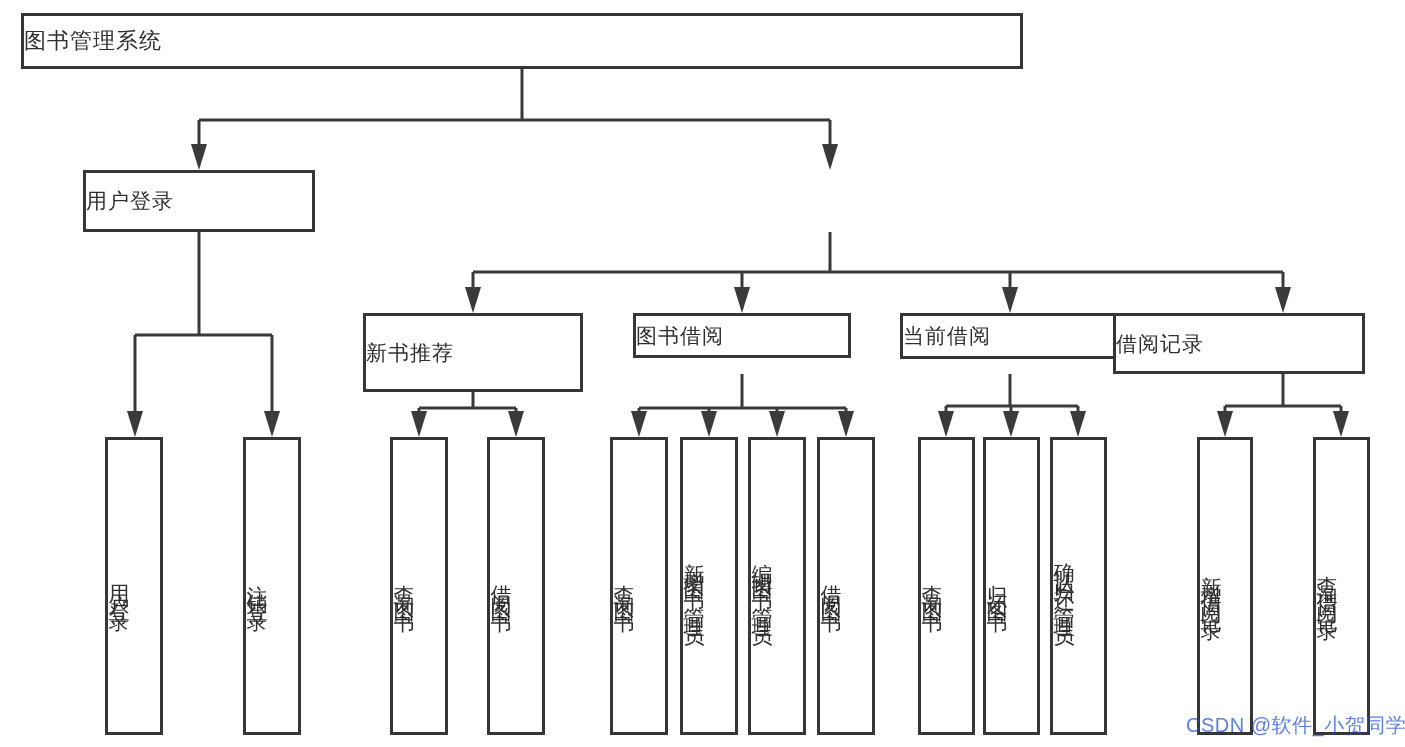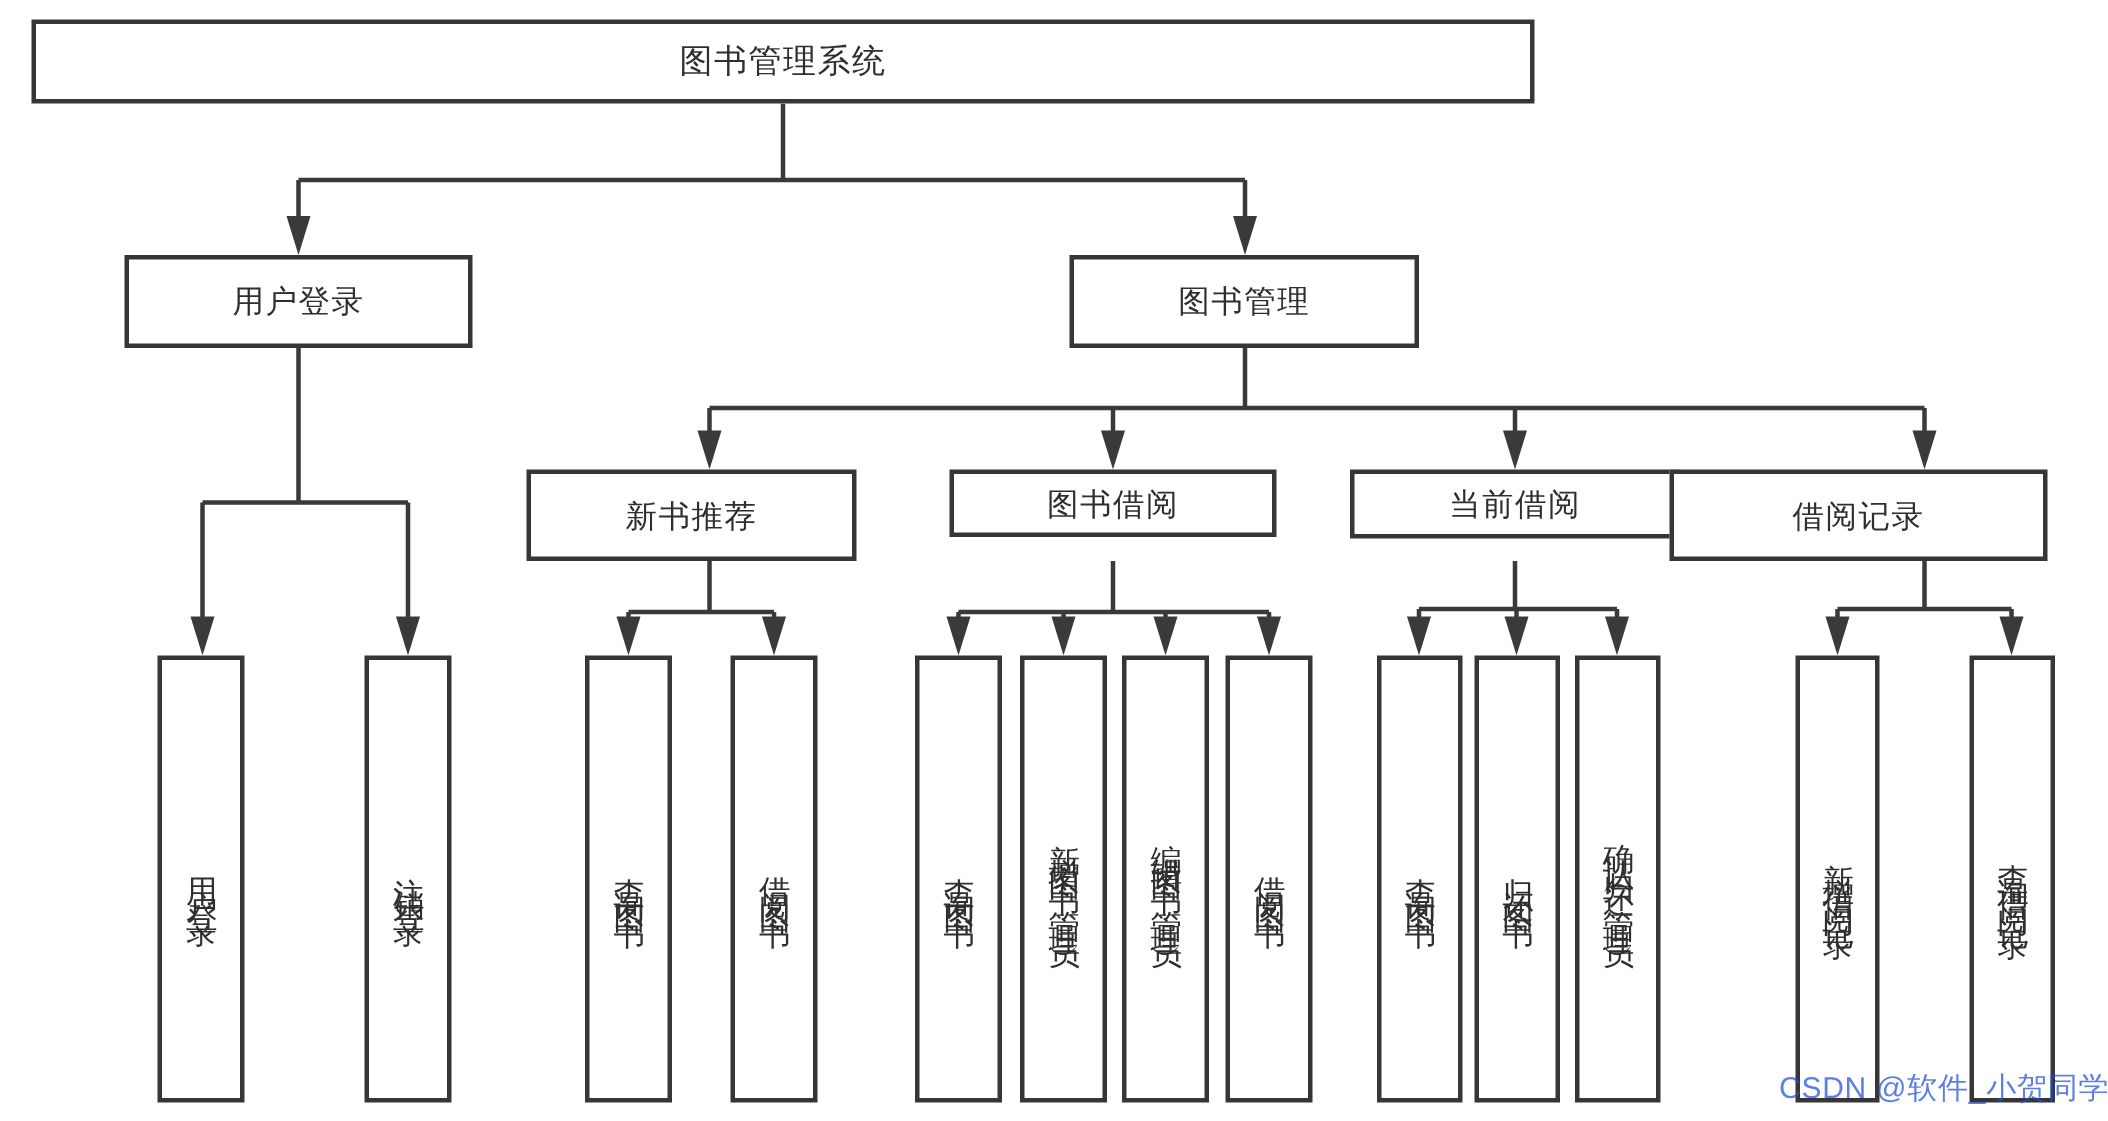--- a/index.html
+++ b/index.html
@@ -13,21 +13,21 @@
     font-family: "Liberation Sans", "DejaVu Sans", sans-serif;
     color: #2f2f2f;
   }
   .connectors { position: absolute; left: 0; top: 0; z-index: 1; }
   .box {
     position: absolute;
     background: #ffffff;
     border: 3px solid #363636;
     display: flex;
     align-items: center;
-    justify-content: center;
+    justify-content: flex-start;
     z-index: 2;
   }
   .hbox { font-size: 21px; letter-spacing: 1px; }
   .root-box { font-size: 22px; }
   .vbox span {
     writing-mode: vertical-rl;
     text-orientation: mixed;
     font-size: 21px;
     letter-spacing: 9px;
     line-height: 1.1;
@@ -83,25 +83,22 @@
     </g>
   </svg>
 
   <div class="box hbox root-box" style="left:21px;top:13px;width:1002px;height:56px">
     <span>图书管理系统</span>
   </div>
 
   <div class="box hbox" style="left:83px;top:170px;width:232px;height:62px">
     <span>用户登录</span>
   </div>
-  <div class="box hbox" style="left:713px;top:170px;width:233px;height:62px">
-    <span>图书管理</span>
-  </div>
 
-  <div class="box hbox" style="left:351px;top:313px;width:220px;height:61px">
+  <div class="box hbox" style="left:363px;top:313px;width:220px;height:79px">
     <span>新书推荐</span>
   </div>
   <div class="box hbox" style="left:633px;top:313px;width:218px;height:45px">
     <span>图书借阅</span>
   </div>
   <div class="box hbox" style="left:900px;top:313px;width:220px;height:46px">
     <span>当前借阅</span>
   </div>
   <div class="box hbox" style="left:1113px;top:313px;width:252px;height:61px">
     <span>借阅记录</span>

